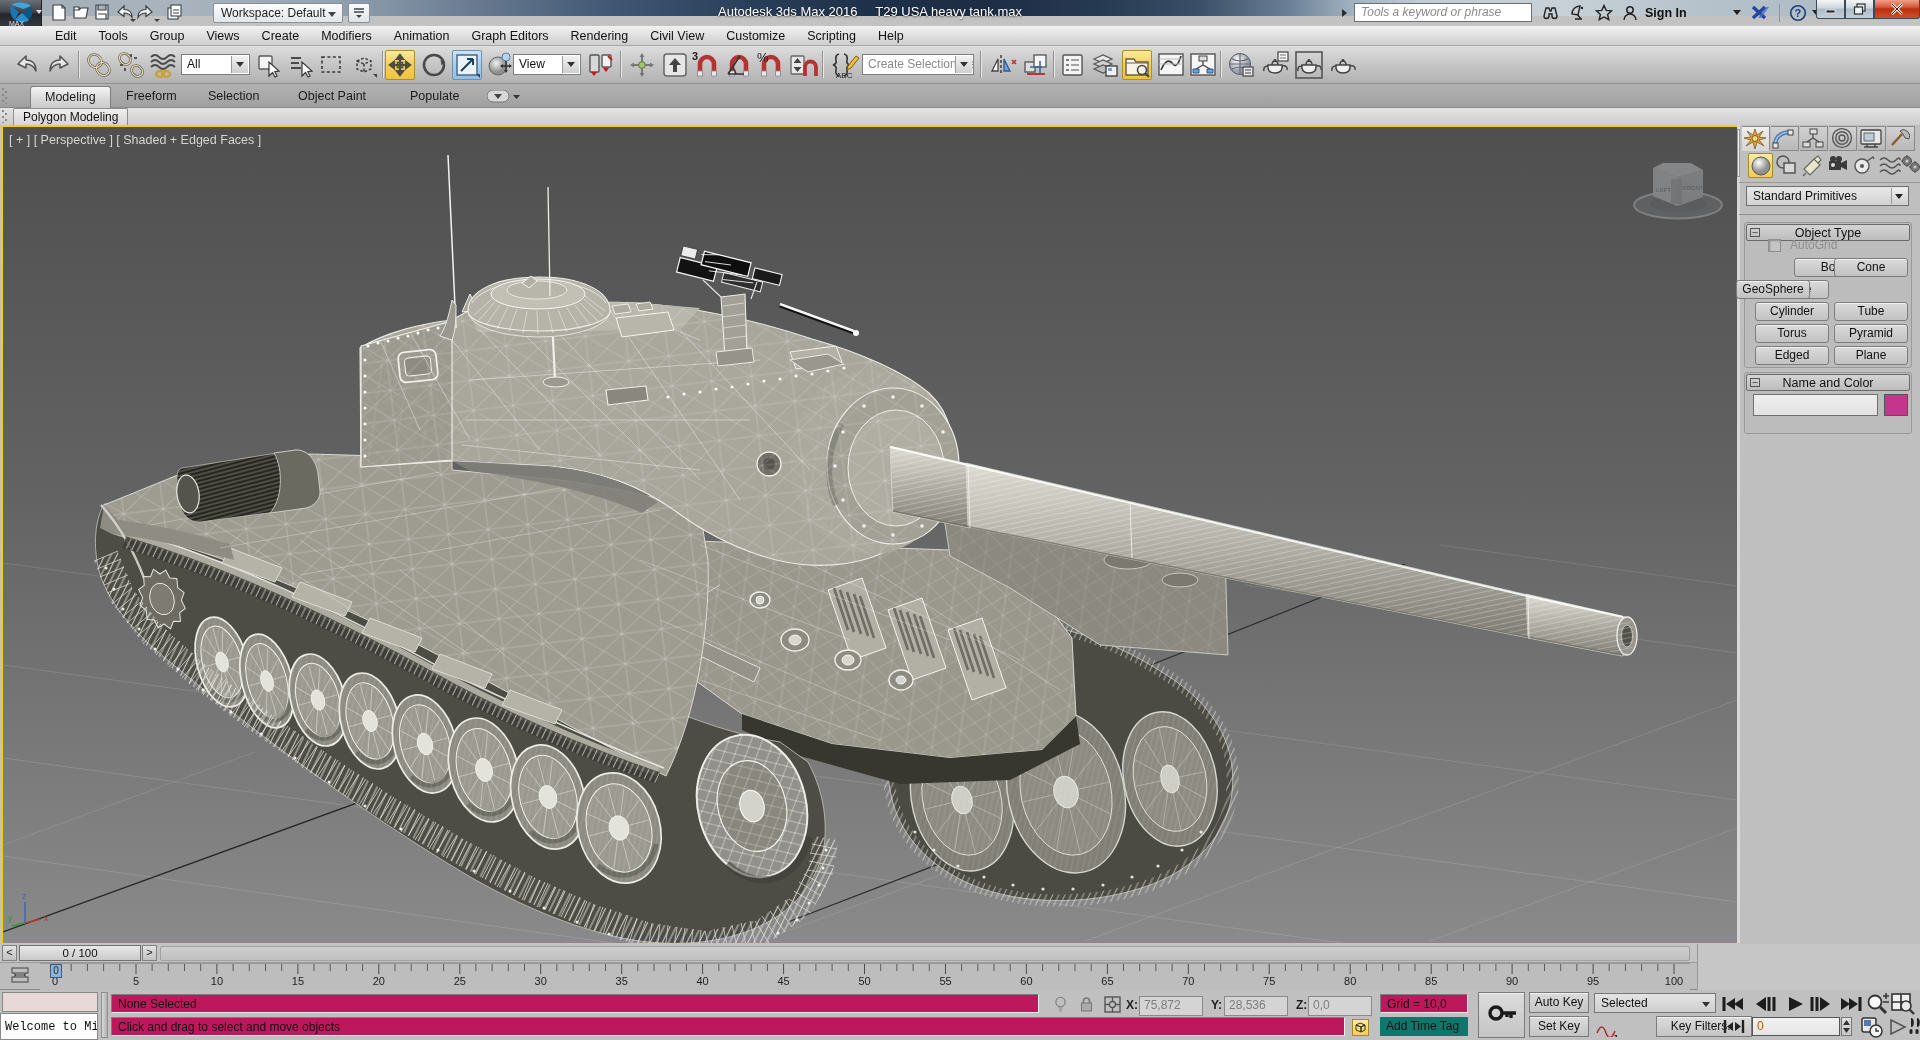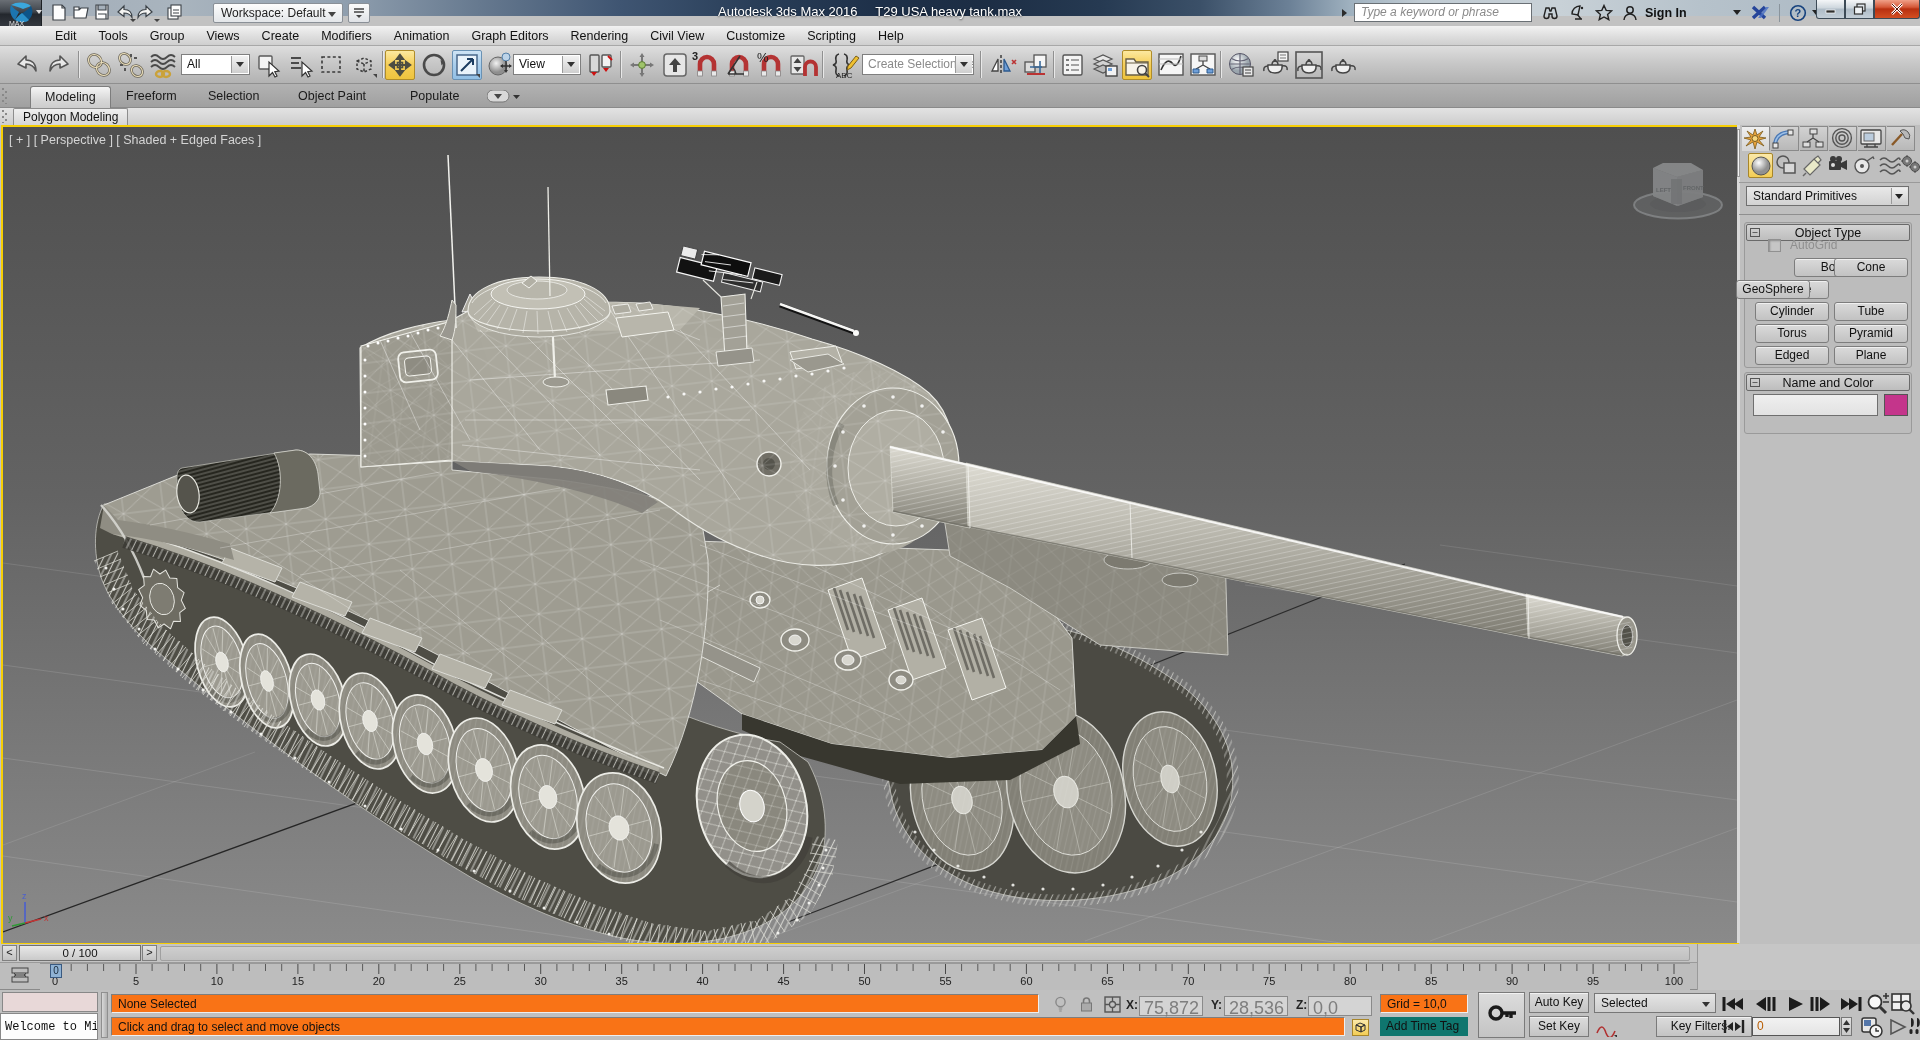--- a/index.html
+++ b/index.html
@@ -72,21 +72,21 @@
  <div class="wsbox">Workspace: Default</div>
  <div id="wsplit"><svg width="20" height="18">
         <path d="M5 5 h10 M5 8 h10" stroke="#444" stroke-width="1.4" fill="none"></path>
         <path d="M7 11 l3 3 l3 -3 z" fill="#444"></path>
       </svg></div>
  <div id="titletext">Autodesk 3ds Max 2016     T29 USA heavy tank.max</div>
  <div id="searchwrap">
    <svg width="10" height="12" style="margin-right:4px">
         <path d="M2 2 l5 4 l-5 4 z" fill="#2b2b2b"></path>
       </svg>
-   <div id="searchbox">Type a keyword or phrase</div>
+   <div id="searchbox">Tools a keyword or phrase</div>
    <svg class="tbicon" width="19" height="16" viewBox="0 0 19 16">
         <path d="M5 3 h3 l1 3 h1 l1 -3 h3 l2 8 a2.5 2.5 0 1 1 -5 0 l0 -2 h-3 l0 2 a2.5 2.5 0 1 1 -5 0 z" fill="none" stroke="#222" stroke-width="1.4"></path>
       </svg>
    <svg class="tbicon" width="17" height="16" viewBox="0 0 17 16">
         <path d="M3 9 a8 8 0 0 1 8 -8 l-2 9 z" fill="none" stroke="#222" stroke-width="1.4"></path>
         <path d="M8 9 l4 5 m-6 0 h7" stroke="#222" stroke-width="1.3" fill="none"></path>
         <circle cx="13" cy="3" r="1.2" fill="#222"></circle>
       </svg>
    <svg class="tbicon" width="18" height="17" viewBox="0 0 18 17">
         <path d="M9 1.5 L11.2 6.4 L16.6 6.9 L12.6 10.4 L13.8 15.7 L9 13 L4.2 15.7 L5.4 10.4 L1.4 6.9 L6.8 6.4 Z" fill="none" stroke="#222" stroke-width="1.4"></path>
@@ -1145,22 +1145,22 @@
 #tsthumb{position:absolute;left:19px;top:1px;width:122px;height:16px;background:linear-gradient(180deg,#e8e8e8,#cacaca);border:1px solid #707070;font-size:11.5px;text-align:center;line-height:15px;color:#111}
 #tstrack{position:absolute;left:160px;top:2px;width:1530px;height:15px;background:linear-gradient(180deg,#cecece,#c0c0c0);border:1px solid #a0a0a0;border-radius:2px}
 #trackbar{position:absolute;left:0;top:963px;width:1697px;height:27px;background:#bdbdbd;border-bottom:1px solid #8a8a8a}
 #tbruler{position:absolute;left:40px;top:963px;width:1650px;height:27px}
 #tbicon{position:absolute;left:10px;top:966px;width:22px;height:18px}
 #tbmark{position:absolute;left:50px;top:964px;width:12px;height:14px;background:#8fb2d4;border:1px solid #3a5a80;font-size:10px;text-align:center;color:#1a2a3a;z-index:5}
 #brcorner{position:absolute;left:1697px;top:944px;width:223px;height:46px;background:#c6c6c6;border-left:1px solid #9a9a9a}
 #statusbar{position:absolute;left:0;top:990px;width:1920px;height:50px;background:#c0c0c0}
 #mxl-pink{position:absolute;left:2px;top:992px;width:96px;height:20px;background:#e8d8d8;border:1px solid #888}
 #mxl-white{position:absolute;left:0px;top:1013px;width:98px;height:27px;background:#fdfdfd;border:1px solid #888;font-family:"Liberation Mono",monospace;font-size:12px;color:#111;padding:6px 0 16px 4px;white-space:nowrap;overflow:hidden}
-.sfield{position:absolute;background:#f97316;border-top:1px solid #7e7e7e;border-left:1px solid #7e7e7e;border-bottom:1px solid #efefef;border-right:1px solid #efefef;font-size:12px;color:#111;padding:2px 0 0 6px}
-.xyz{position:absolute;top:996px;height:20px;background:#d4d4d4;border:1px solid #8a8a8a;font-size:18px;color:#7e7e7e;padding:1px 0 0 4px}
+.sfield{position:absolute;background:#be185d;border-top:1px solid #7e7e7e;border-left:1px solid #7e7e7e;border-bottom:1px solid #efefef;border-right:1px solid #efefef;font-size:12px;color:#111;padding:2px 0 0 6px}
+.xyz{position:absolute;top:996px;height:20px;background:#d4d4d4;border:1px solid #8a8a8a;font-size:12px;color:#7e7e7e;padding:1px 0 0 4px}
 .sbtn{position:absolute;background:linear-gradient(180deg,#dcdcdc,#c4c4c4);border:1px solid #7a7a7a;font-size:12px;color:#111;text-align:center;box-shadow:inset 0 1px 0 #f2f2f2}
 #selkeydrop{position:absolute;left:1594px;top:993px;width:122px;height:20px;background:linear-gradient(180deg,#e4e4e4,#cecece);border:1px solid #777;font-size:12px;padding:2px 0 0 6px;color:#111}
 #selkeydrop:after{content:"";position:absolute;right:5px;top:8px;border:4px solid transparent;border-top:5px solid #333}
 #frameSpin{position:absolute;left:1752px;top:1017px;width:88px;height:19px;background:linear-gradient(180deg,#f2f2f2,#e4e4e4);border:1px solid #555;font-size:12px;color:#b85c00;padding:1px 0 0 4px}
 .spinbox{position:absolute;width:11px;height:19px;background:linear-gradient(180deg,#e0e0e0,#c8c8c8);border:1px solid #777}
 </style>
 <div id="timeslider">
  <div class="tsbtn" style="left:2px;width:15px">&lt;</div>
  <div id="tsthumb">0 / 100</div>
  <div class="tsbtn" style="left:142px;width:15px">&gt;</div>

